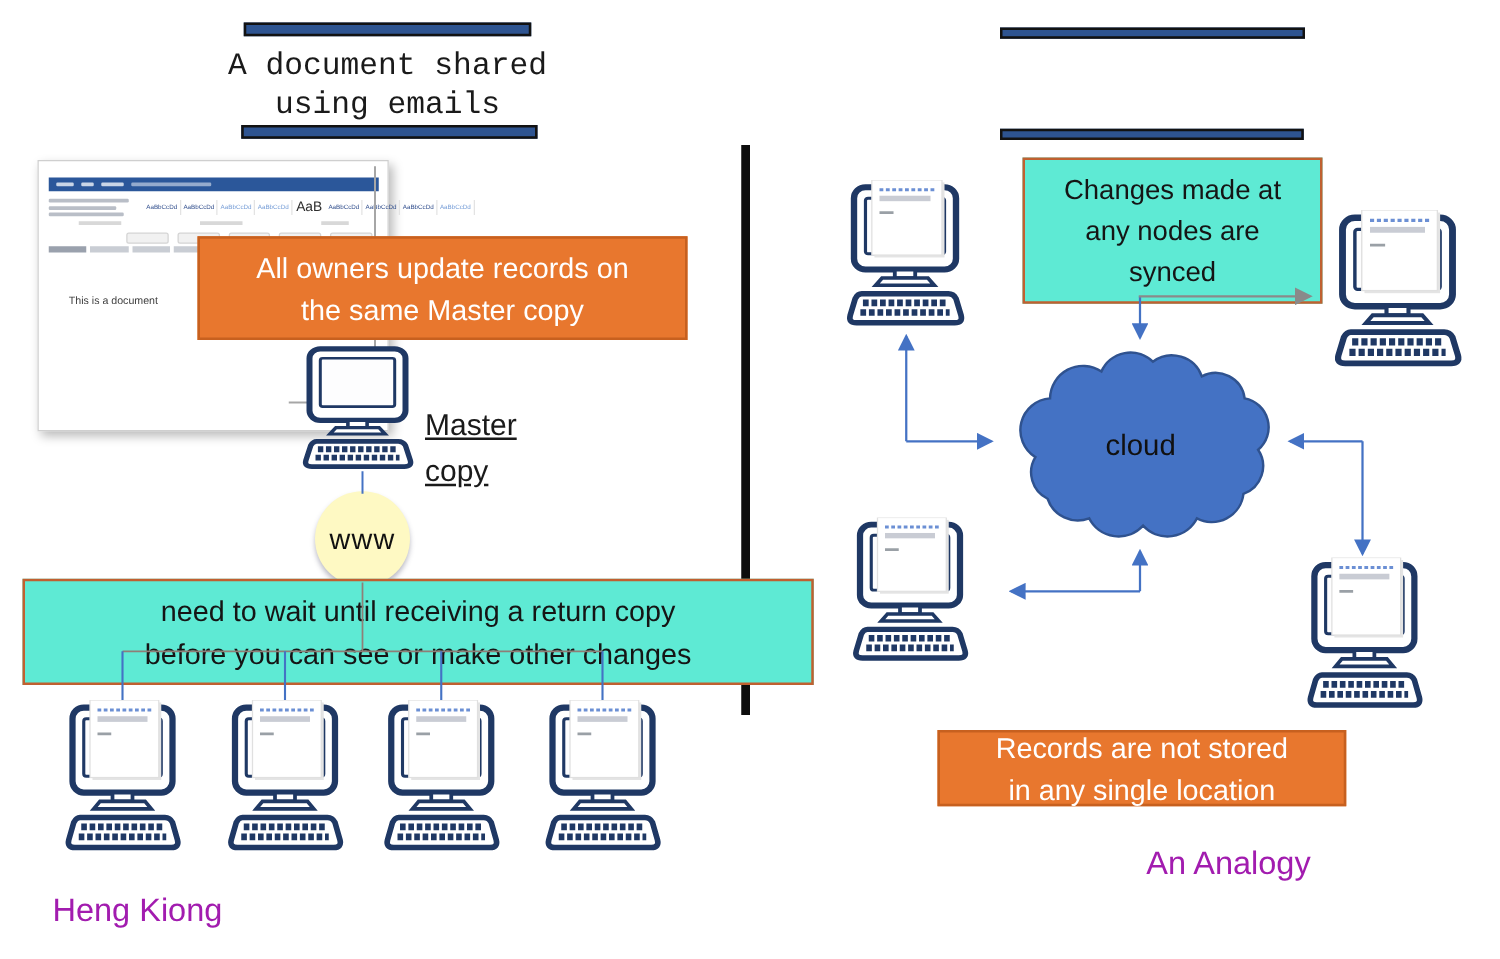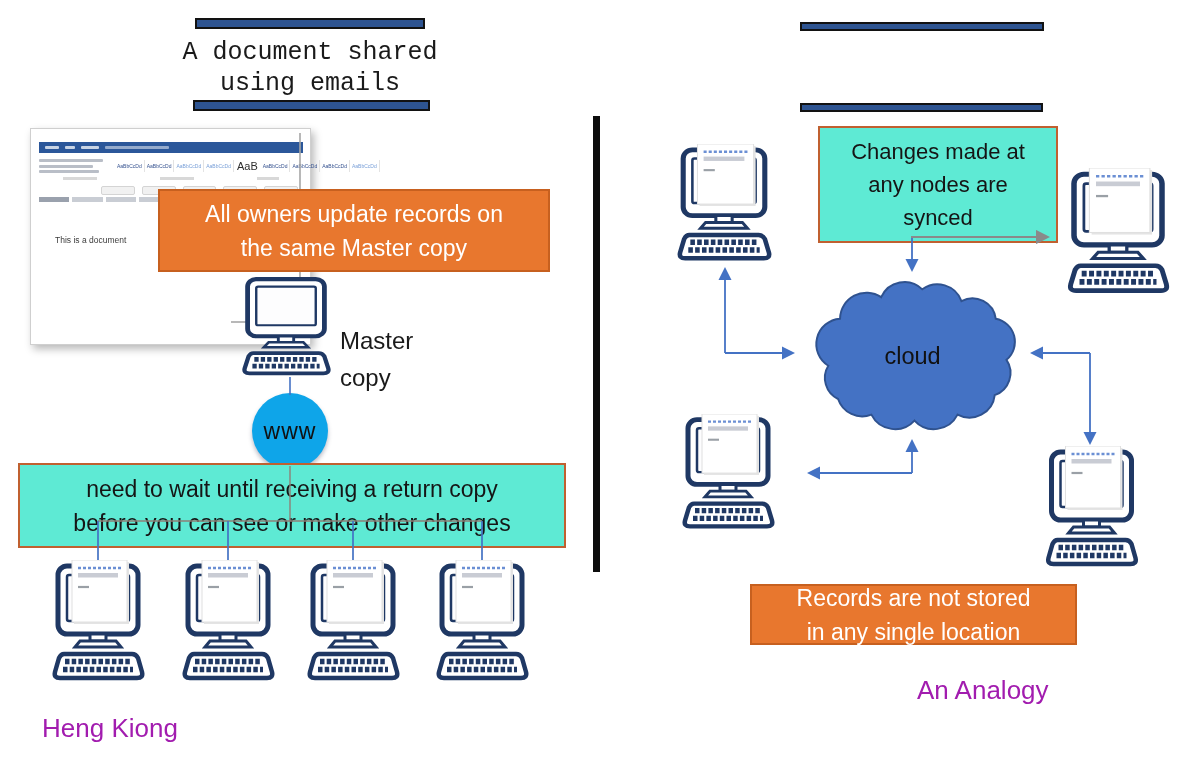--- a/index.html
+++ b/index.html
@@ -19,21 +19,21 @@
     display:flex;align-items:center;justify-content:center;text-align:center;
     font-size:23px;line-height:34px;white-space:pre-line;z-index:3;
   }
   .callout-light{
     background:#5eead4;border:2px solid #C06030;color:#151515;box-sizing:border-box;
     display:flex;align-items:center;justify-content:center;text-align:center;
     font-size:23px;line-height:34px;white-space:pre-line;z-index:3;
   }
   
   .www-circle{
-    width:76px;height:76px;border-radius:50%;background:#0ea5e9;
+    width:76px;height:76px;border-radius:50%;background:#fef9c3;
     display:flex;align-items:center;justify-content:center;color:#111;
     font-size:23px;letter-spacing:1px;z-index:2;box-shadow:0 3px 4px rgba(60,60,90,.35);
   }
   .plain-label{color:#1a1a1a;font-size:24px;line-height:37px;white-space:pre-line;z-index:3;}
   .credit{color:#a21caf;font-size:26px;z-index:3;}
   .divider{background:#0d0d0d;z-index:2;}
   
   .worddoc{
     background:#fff;border:1px solid #cfcfcf;box-shadow:3px 4px 8px rgba(0,0,0,.28);
     z-index:1;box-sizing:border-box;
@@ -158,28 +158,28 @@
     <line x1="300" y1="133" x2="300" y2="282" stroke="#a6a6a6" stroke-width="1.6"></line>
     <line x1="231" y1="322" x2="250" y2="322" stroke="#a6a6a6" stroke-width="1.6"></line>
   </svg>
 
   <div class="abs callout-strong" style="left:158px;top:189px;width:392px;height:83px;">All owners update records on
 the same Master copy</div>
 
   <svg class="pc-svg" style="left:238px;top:274px;" width="96" height="106" viewBox="0 0 100 126" preserveAspectRatio="none">
       <use href="#pc"></use>
     </svg>
-  <div class="abs plain-label" style="left:340px;top:322px;">Master
+  <div class="abs plain-label" style="left:340px;top:322px;text-decoration:underline;">Master
 copy</div>
 
   <div class="abs www-circle" style="left:252px;top:393px;">
     <span>www</span>
   </div>
 
-  <div class="abs callout-light" style="left:18px;top:463px;width:548px;height:85px;">need to wait until receiving a return copy
+  <div class="abs callout-light" style="left:18px;top:463px;width:633px;height:85px;">need to wait until receiving a return copy
 before you can see or make other changes</div>
 
   <svg class="layer" width="1200" height="767">
     <line x1="290" y1="377" x2="290" y2="395" stroke="#4472C4" stroke-width="1.6"></line>
     <line x1="290" y1="466" x2="290" y2="521" stroke="#8f7f77" stroke-width="1.4"></line>
     <line x1="98" y1="521" x2="482" y2="521" stroke="#8f7f77" stroke-width="1.4"></line>
     <line x1="98" y1="521" x2="98" y2="566" stroke="#4472C4" stroke-width="1.7"></line>
     <line x1="228" y1="521" x2="228" y2="566" stroke="#4472C4" stroke-width="1.7"></line>
     <line x1="353" y1="521" x2="353" y2="566" stroke="#4472C4" stroke-width="1.7"></line>
     <line x1="482" y1="521" x2="482" y2="566" stroke="#4472C4" stroke-width="1.7"></line>

